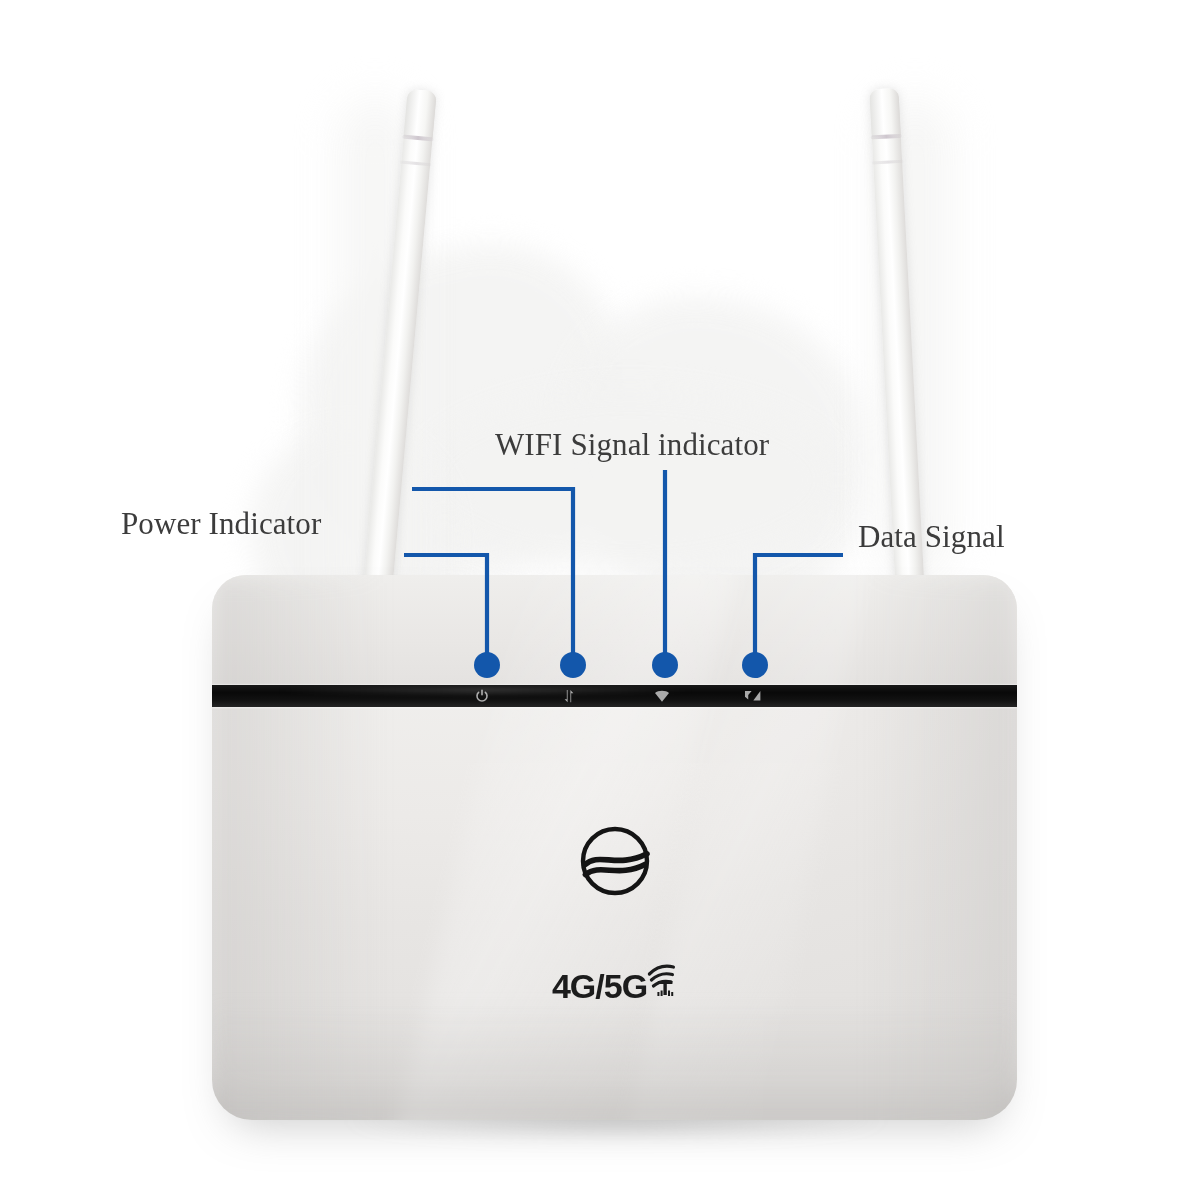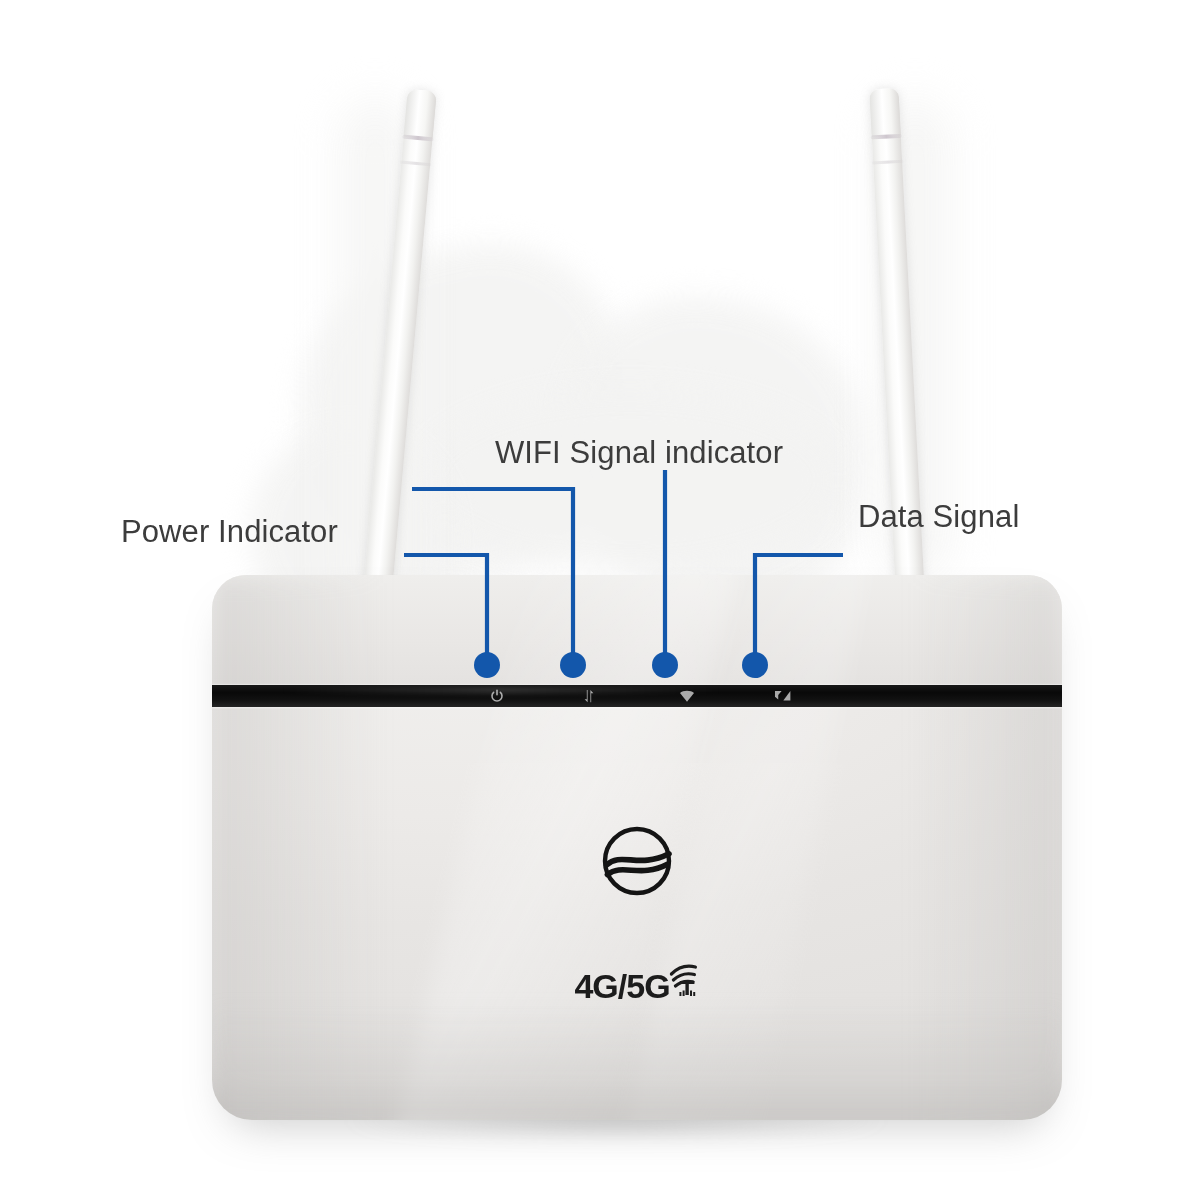--- a/index.html
+++ b/index.html
@@ -84,21 +84,20 @@
     position: absolute;
     left: 212px; top: 575px;
     width: 805px; height: 545px;
     border-radius: 34px 34px 40px 40px;
     background:
       radial-gradient(130% 85% at 30% 12%, #f1f0ee 0%, #eceae8 38%, #e7e5e3 62%, #e2e0de 100%);
     box-shadow:
       0 22px 44px -18px rgba(140,140,140,.45),
       inset 0 -26px 40px -26px rgba(150,148,146,.40);
     overflow: hidden;
-    padding-left: 45px;
   }
   
   #router-top-face {
     position: absolute; left: 0; right: 0; top: 0; height: 110px;
     background: linear-gradient(180deg,#efeeec 0%,#e9e7e5 60%,#e4e2e0 100%);
   }
   
   .sheen {
     position: absolute;
     background: linear-gradient(105deg, rgba(255,255,255,0) 0%, rgba(255,255,255,.55) 45%, rgba(255,255,255,0) 100%);
@@ -167,26 +166,25 @@
     font-family: "Liberation Sans", sans-serif;
     font-weight: 700;
     font-size: 34px;
     letter-spacing: -1px;
     color: #1c1c1c;
   }
 
   
   .label {
     position: absolute;
-    font-family: Liberation Sans, sans-serif;
+    font-family: Liberation Serif, serif;
     font-size: 31px;
     color: #3c3c3c;
     white-space: nowrap;
     letter-spacing: .1px;
-    margin-top: 8px;
   }
   .label.two-line { white-space: normal; line-height: 1.22; text-align: left; }
 
   
   #leaders { position: absolute; left: 0; top: 0; width: 1200px; height: 1200px; pointer-events: none; }
 
   
   #router-shadow {
     position: absolute;
     left: 236px; top: 1092px;
@@ -308,17 +306,17 @@
       <circle cx="665" cy="665" r="13"></circle>
       <circle cx="755" cy="665" r="13"></circle>
     </g>
   </svg>
 
 
   <div class="label" style="left:121px; top:506px;">Power Indicator</div>
 
   <div class="label" style="left:495px; top:427px;">WIFI Signal indicator</div>
 
-  <div class="label two-line" style="left:858px; top:490px; width:340px;">
+  <div class="label two-line" style="left:858px; top:518px; width:340px;">
     <div>Data Signal</div>
   </div>
 
 </div>
 
 </body></html>

